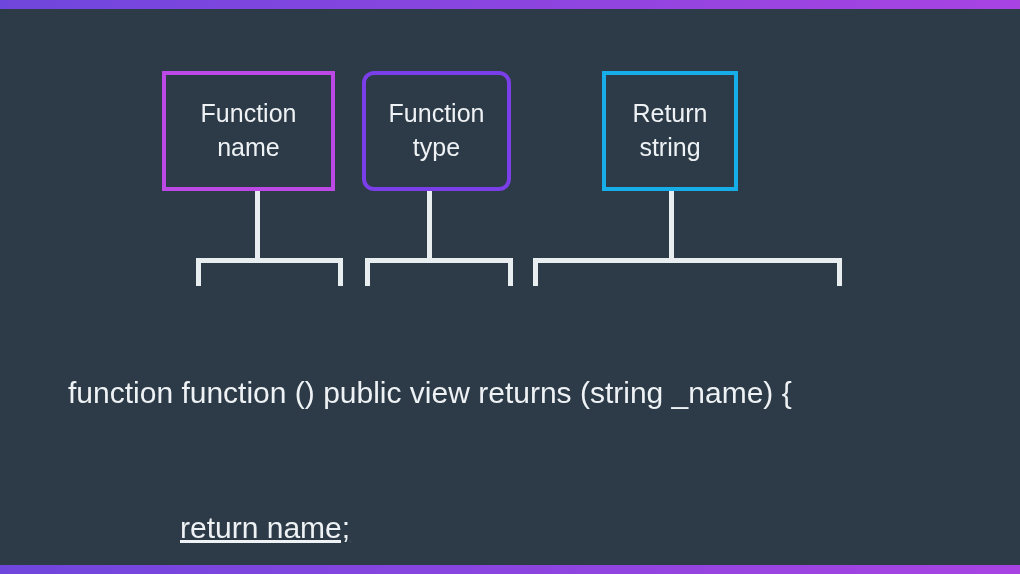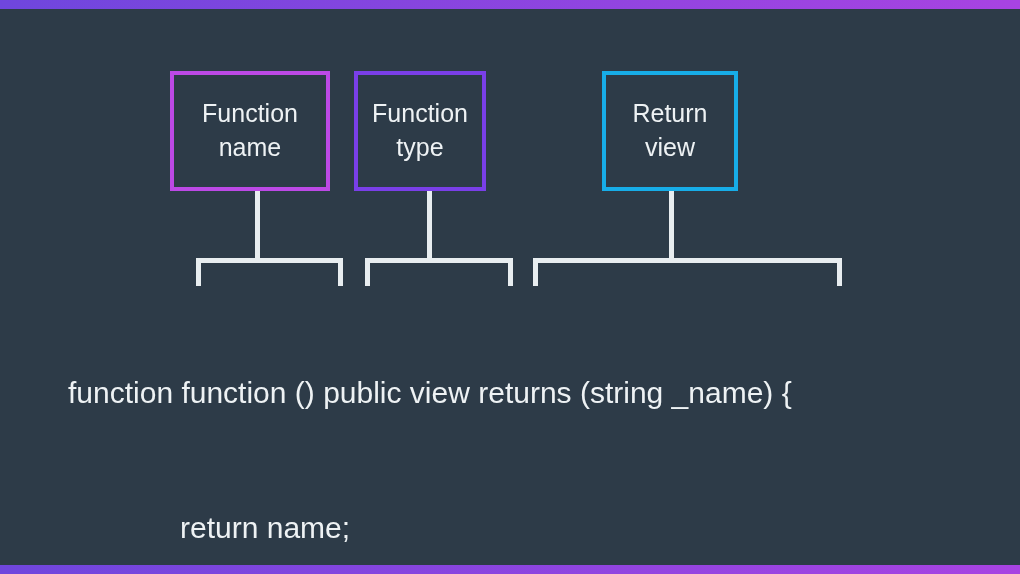--- a/index.html
+++ b/index.html
@@ -39,22 +39,22 @@
     border: 4px solid #ffffff;
     color: var(--text);
     display: flex;
     align-items: center;
     justify-content: center;
     text-align: center;
     font-size: 25px;
     line-height: 1.35;
     padding: 4px 10px;
   }
-  .label-box-1 { left: 170px; width: 160px; }
-  .label-box-2 { left: 354px; width: 132px; }
+  .label-box-1 { left: 162px; width: 173px; }
+  .label-box-2 { left: 362px; width: 149px; border-radius: 12px; }
   .label-box-3 { left: 602px; width: 136px; }
 
   .vline {
     position: absolute;
     top: 191px;
     height: 67px;
     width: 5px;
     background: var(--line);
   }
   .vline-1 { left: 255px; }
@@ -74,39 +74,39 @@
 
   .code {
     position: absolute;
     left: 68px;
     top: 280px;
     color: var(--text);
     font-size: 30px;
     line-height: 45px;
     white-space: pre;
   }
-  .code-line-2 { margin-left: 112px; }
+  .code-line-2 { margin-left: 112px; text-decoration: underline; }
 </style>
 </head>
 <body>
 
 <div class="stage">
 
   <div class="accent-bar top"></div>
 
   <div class="label-box label-box-1" style="border-color: rgb(188, 73, 230);">
     <span>Function name</span>
   </div>
 
   <div class="label-box label-box-2" style="border-color: rgb(122, 63, 232);">
     <span>Function type</span>
   </div>
 
   <div class="label-box label-box-3" style="border-color: rgb(23, 173, 232);">
-    <span>Return view</span>
+    <span>Return string</span>
   </div>
 
   <div class="vline vline-1"></div>
   <div class="vline vline-2"></div>
   <div class="vline vline-3"></div>
 
   <div class="bracket bracket-1"></div>
   <div class="bracket bracket-2"></div>
   <div class="bracket bracket-3"></div>
 

